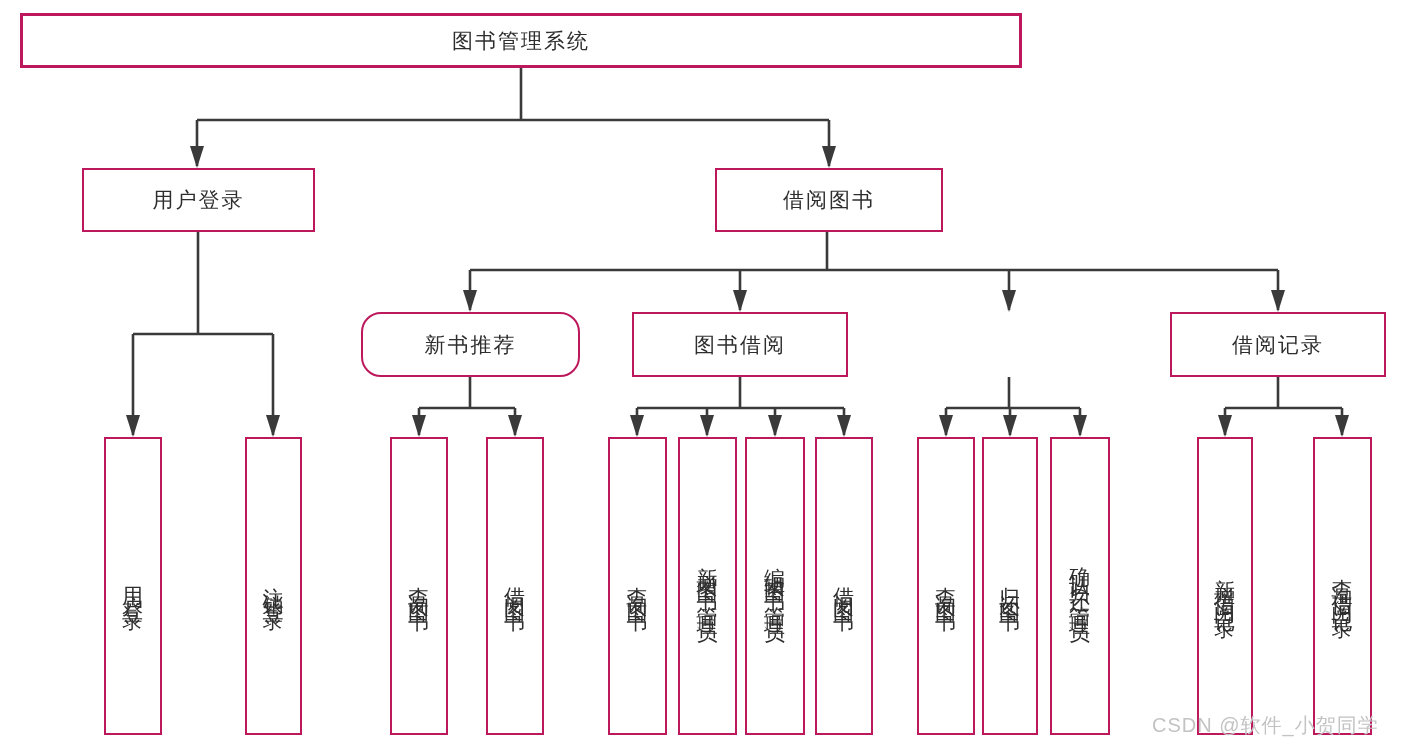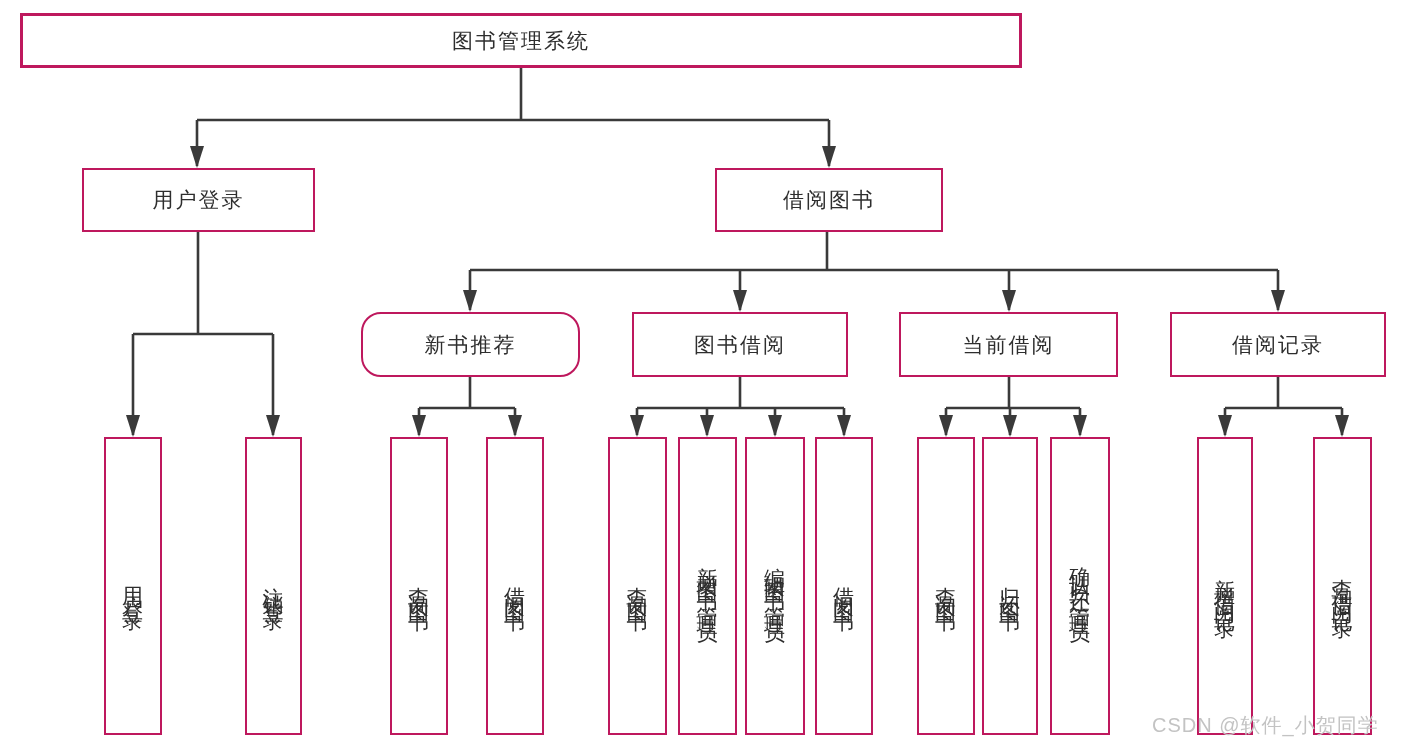--- a/index.html
+++ b/index.html
@@ -104,23 +104,20 @@
   <div class="node" style="left:715px; top:168px; width:228px; height:64px;">
     <span>借阅图书</span>
   </div>
 
   <div class="node" style="left:361px; top:312px; width:219px; height:65px;border-radius:20px;">
     <span>新书推荐</span>
   </div>
   <div class="node" style="left:632px; top:312px; width:216px; height:65px;">
     <span>图书借阅</span>
   </div>
-  <div class="node" style="left:899px; top:312px; width:219px; height:65px;">
-    <span>当前借阅</span>
-  </div>
   <div class="node" style="left:1170px; top:312px; width:216px; height:65px;">
     <span>借阅记录</span>
   </div>
 
   <div class="node leaf" style="left:104px; top:437px; width:58px; height:298px;">
     <span>用户登录</span>
   </div>
   <div class="node leaf" style="left:245px; top:437px; width:57px; height:298px;">
     <span>注销登录</span>
   </div>

